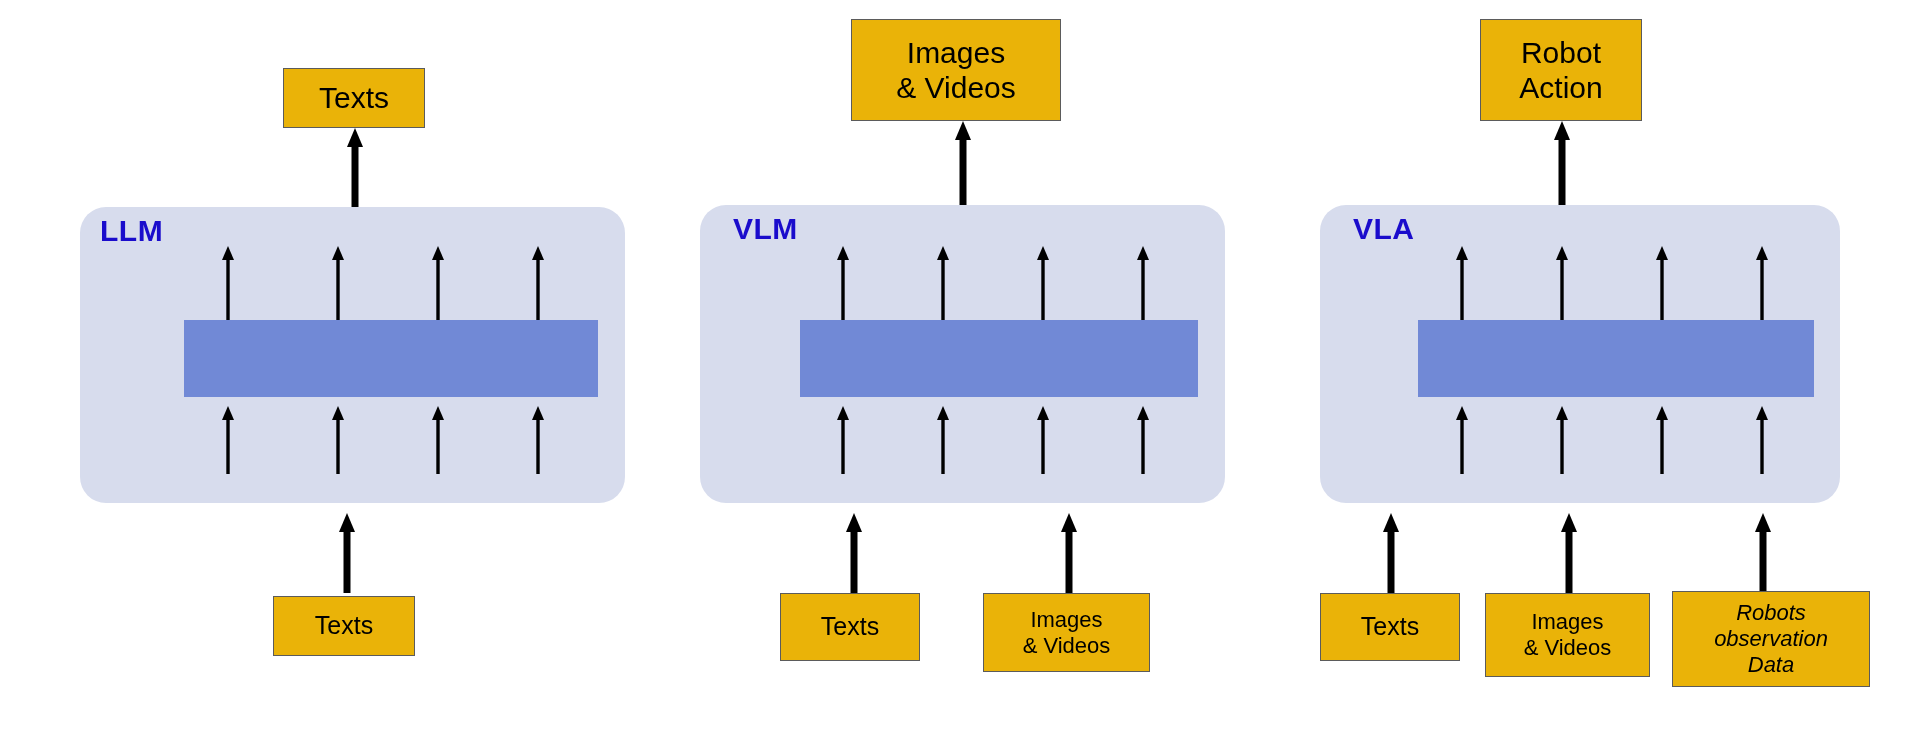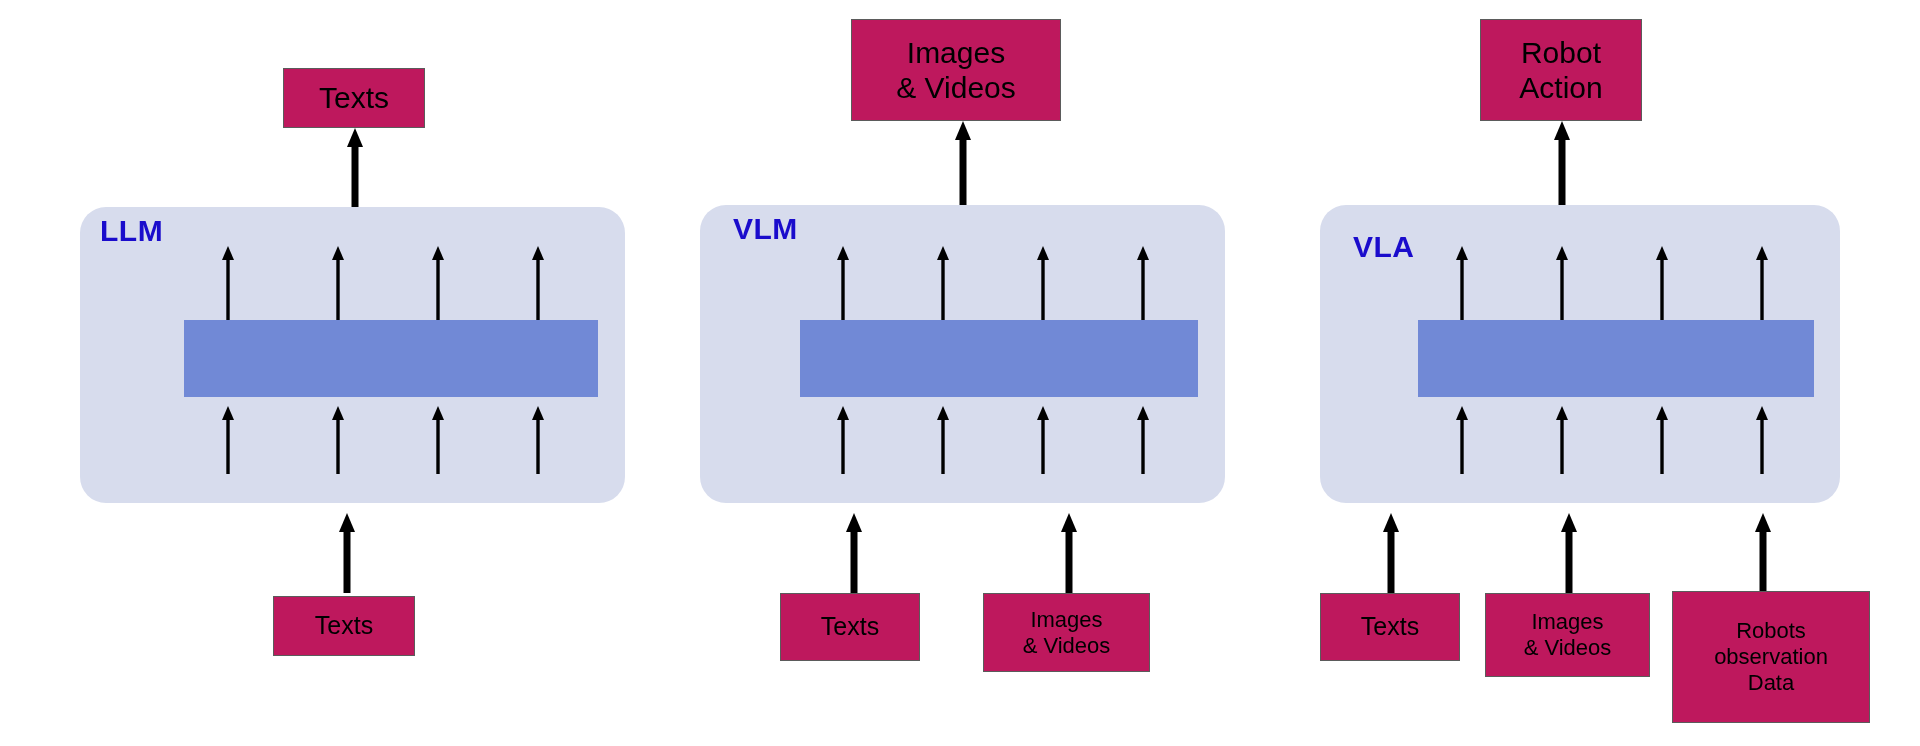--- a/index.html
+++ b/index.html
@@ -41,21 +41,21 @@
     white-space: nowrap;
   }
   
   .backbone {
     position: absolute;
     background: #7189d6;
   }
   
   .box {
     position: absolute;
-    background: #be185d;
+    background: #eab308;
     border: 1.6px solid #5b5b5b;
     box-sizing: border-box;
     display: flex;
     align-items: center;
     justify-content: center;
     text-align: center;
     color: #000000;
     line-height: 1.18;
     white-space: pre-line;
   }
@@ -255,21 +255,21 @@
 
     <div class="arrow" style="left:1553px; top:121px;">
       <svg width="18" height="88" viewBox="0 0 18 88">
         <line x1="9" y1="88" x2="9" y2="18" stroke="#000" stroke-width="7"></line>
         <polygon points="9,0 1,19 17,19" fill="#000"></polygon>
       </svg>
     </div>
 
     <div class="panel" style="left:1320px; top:205px; width:520px; height:298px;"></div>
 
-    <div class="panel-label" style="left:1353px; top:232px;text-align:center;">VLA</div>
+    <div class="panel-label" style="left:1353px; top:214px;text-align:center;">VLA</div>
 
     <div class="arrow" style="left:1456px; top:246px;">
       <svg width="12" height="76" viewBox="0 0 12 76">
           <line x1="6" y1="76" x2="6" y2="13" stroke="#000" stroke-width="3.4"></line>
           <polygon points="6,0 0,14 12,14" fill="#000"></polygon>
         </svg>
     </div>
     <div class="arrow" style="left:1556px; top:246px;">
       <svg width="12" height="76" viewBox="0 0 12 76">
           <line x1="6" y1="76" x2="6" y2="13" stroke="#000" stroke-width="3.4"></line>
@@ -335,20 +335,20 @@
       </svg>
     </div>
 
     <div class="box md" style="left:1320px; top:593px; width:140px; height:68px;">
       <span>Texts</span>
     </div>
     <div class="box sm" style="left:1485px; top:593px; width:165px; height:84px;">
       <span>Images
 &amp; Videos</span>
     </div>
-    <div class="box sm" style="left:1672px; top:591px; width:198px; height:132px;">
+    <div class="box sm" style="left:1672px; top:591px; width:198px; height:96px;font-style:italic;">
       <span>Robots
 observation
 Data</span>
     </div>
   </div>
 
 </div>
 
 </body></html>

